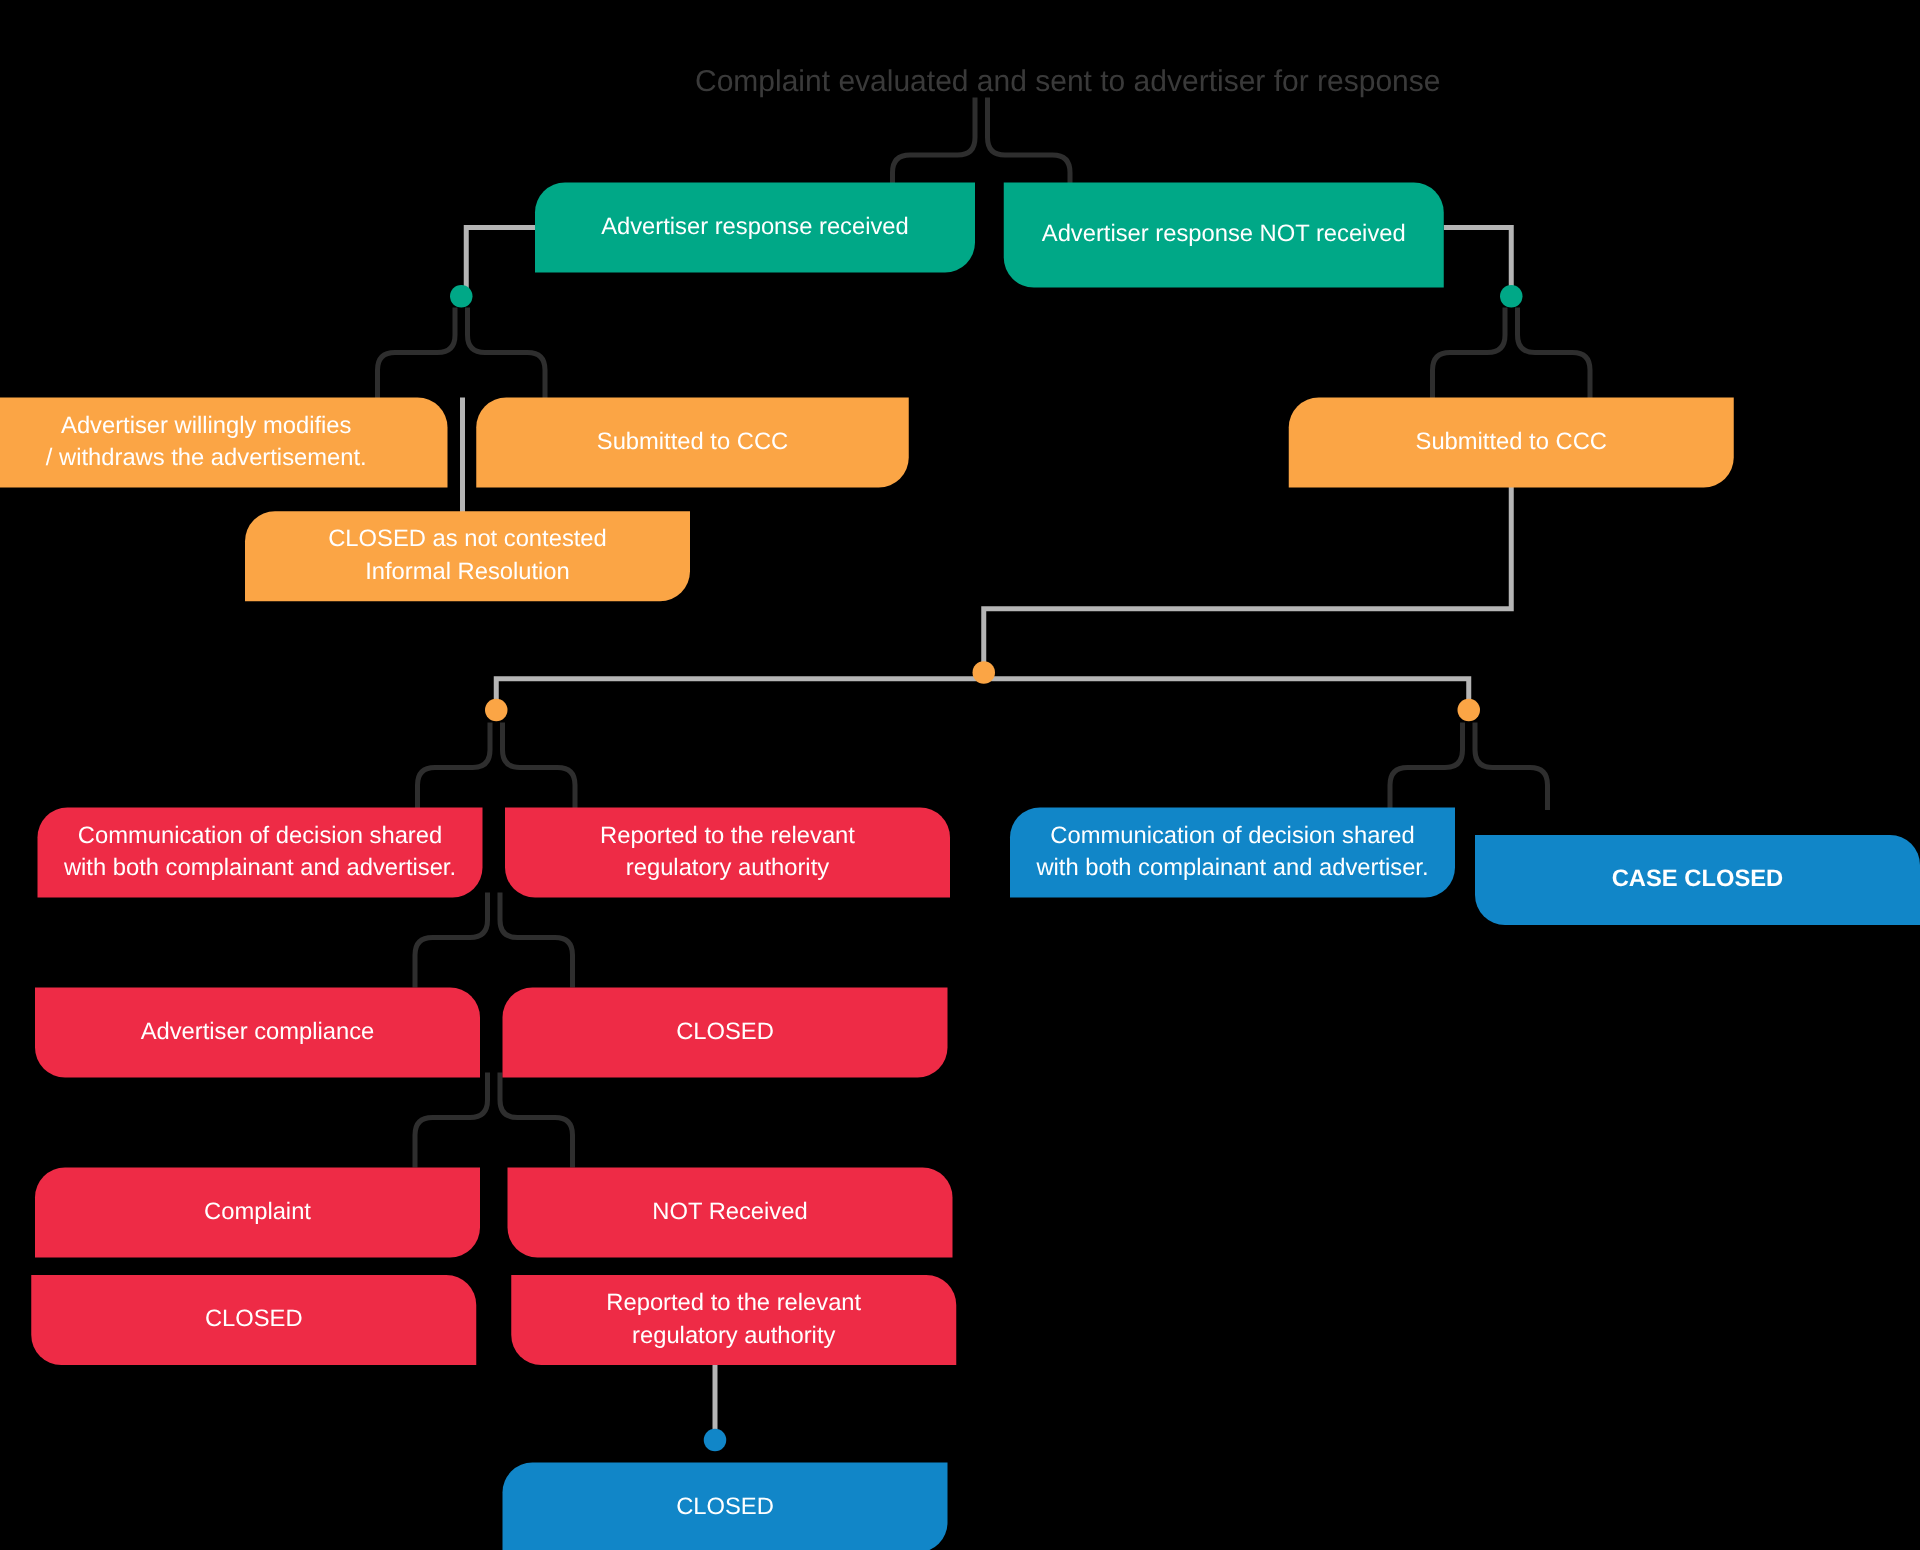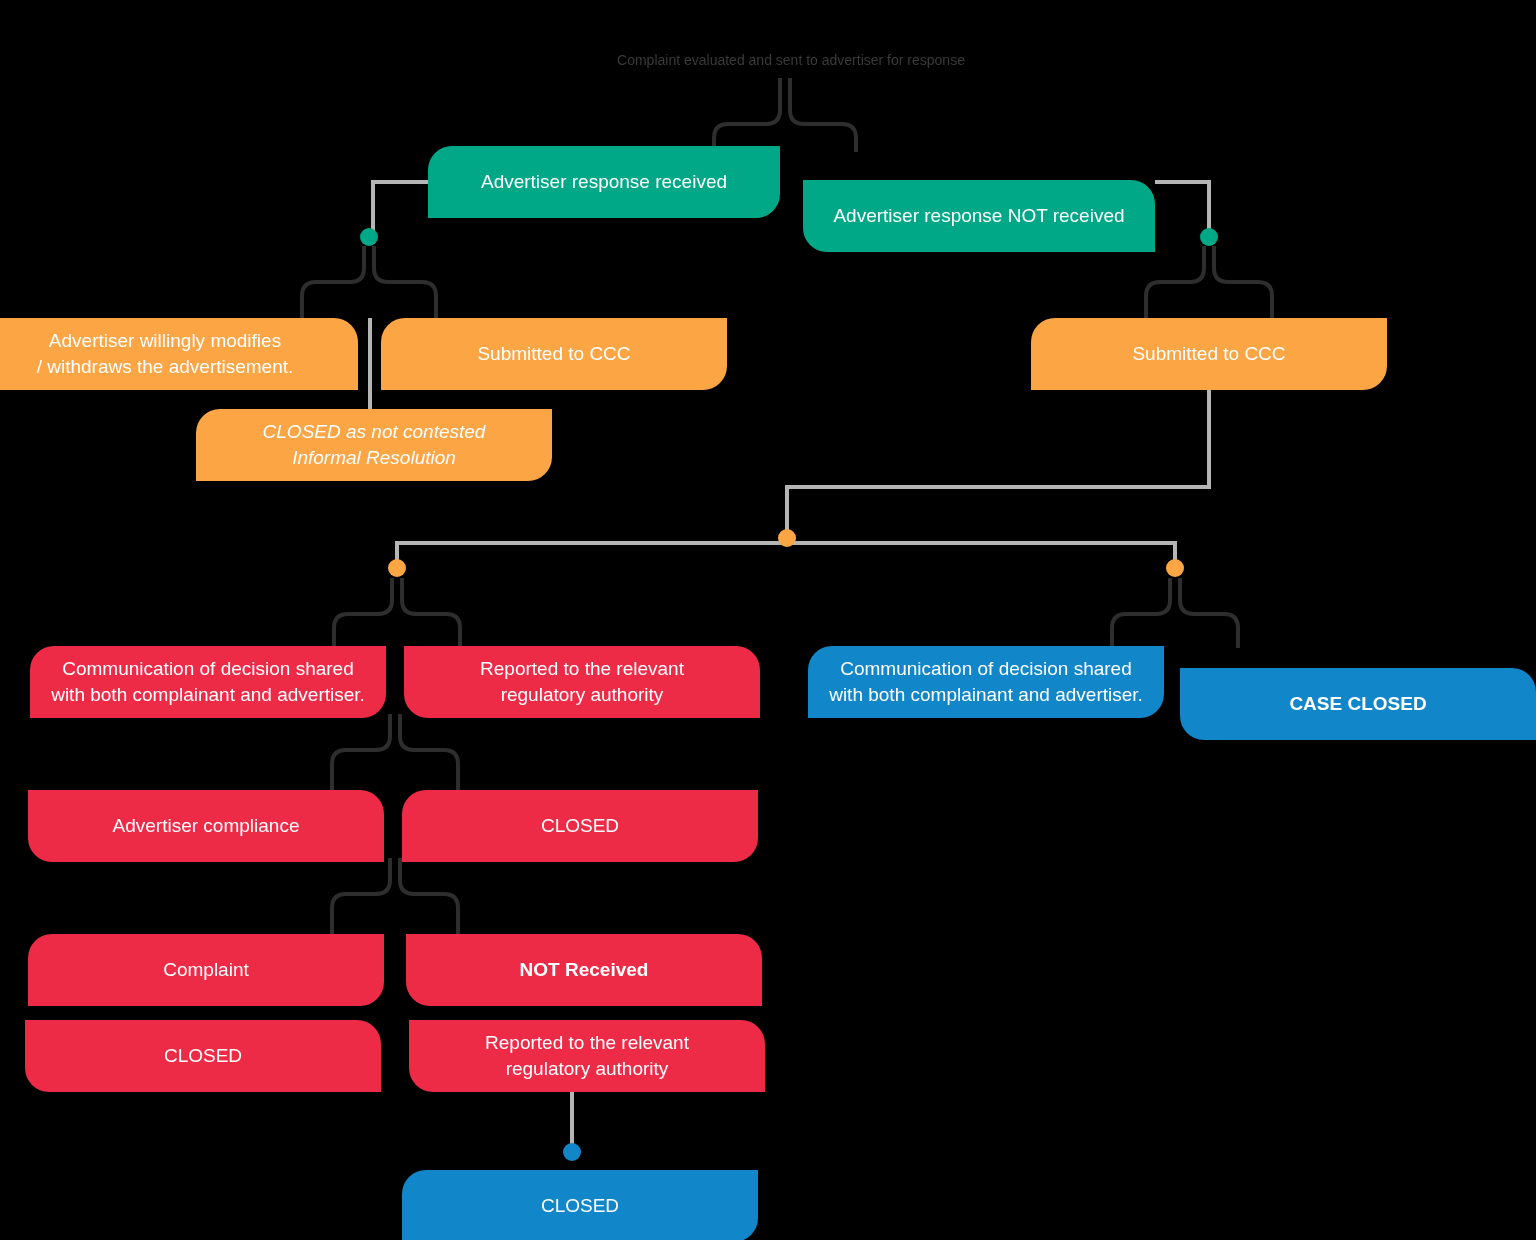--- a/index.html
+++ b/index.html
@@ -1,21 +1,21 @@
 <!DOCTYPE html>
 <html><head>
 <meta charset="utf-8">
 <title>Complaint Resolution Flowchart</title>
 <style>
   html,body{margin:0;padding:0;background:#000;}
   body{width:1536px;height:1240px;overflow:hidden;font-family:"Liberation Sans","DejaVu Sans",sans-serif;}
   #stage{position:relative;width:1536px;height:1240px;background:#000;}
   svg#wires{position:absolute;left:0;top:0;width:1536px;height:1240px;pointer-events:none;}
   .node{position:absolute;display:flex;align-items:center;justify-content:center;text-align:center;color:#ffffff;font-size:19px;line-height:1.35;padding:0 0;box-sizing:border-box;white-space:pre-line;}
-  .title{position:absolute;color:#3a3a3a;font-size:14px;line-height:1.2;text-align:center;white-space:nowrap;}
+  .title{position:absolute;color:#3a3a3a;font-size:24px;line-height:1.2;text-align:center;white-space:nowrap;}
   
   .rndL{border-radius:24px 0 24px 0;}
   .rndR{border-radius:0 24px 0 24px;}
   .green{background:#00a887;}
   .orange{background:#fba545;}
   .red{background:#ee2b46;}
   .blue{background:#1186c8;}
 </style>
 </head>
 <body>
@@ -65,50 +65,50 @@
     <circle cx="787" cy="538" r="9" fill="#fba545"></circle>
     <circle cx="397" cy="568" r="9" fill="#fba545"></circle>
     <circle cx="1175" cy="568" r="9" fill="#fba545"></circle>
     <circle cx="572" cy="1152" r="9" fill="#1186c8"></circle>
   </svg>
 
   <div class="title" style="left:556px;top:52px;width:470px;">Complaint evaluated and sent to advertiser for response</div>
 
   <div class="node green rndL" style="left:428px;top:146px;width:352px;height:72px;">Advertiser response received</div>
 
-  <div class="node green rndR" style="left:803px;top:146px;width:352px;height:72px;margin-top:34px;">Advertiser response NOT received</div>
+  <div class="node green rndR" style="left:803px;top:146px;width:352px;height:84px;">Advertiser response NOT received</div>
 
   <div class="node orange rndR" style="left:-28px;top:318px;width:386px;height:72px;">Advertiser willingly modifies
 / withdraws the advertisement.</div>
 
   <div class="node orange rndL" style="left:381px;top:318px;width:346px;height:72px;">Submitted to CCC</div>
 
   <div class="node orange rndL" style="left:1031px;top:318px;width:356px;height:72px;">Submitted to CCC</div>
 
-  <div class="node orange rndL" style="left:196px;top:409px;width:356px;height:72px;font-style:italic;">CLOSED as not contested
+  <div class="node orange rndL" style="left:196px;top:409px;width:356px;height:72px;">CLOSED as not contested
 Informal Resolution</div>
 
   <div class="node red rndL" style="left:30px;top:646px;width:356px;height:72px;">Communication of decision  shared
 with both  complainant and advertiser.</div>
 
   <div class="node red rndR" style="left:404px;top:646px;width:356px;height:72px;">Reported to the relevant
 regulatory authority</div>
 
   <div class="node blue rndL" style="left:808px;top:646px;width:356px;height:72px;">Communication of decision shared
 with both complainant and advertiser.</div>
 
   <div class="node blue rndR" style="left:1180px;top:668px;width:356px;height:72px;font-weight:bold;">CASE CLOSED</div>
 
   <div class="node red rndR" style="left:28px;top:790px;width:356px;height:72px;">Advertiser compliance</div>
 
   <div class="node red rndL" style="left:402px;top:790px;width:356px;height:72px;">CLOSED</div>
 
   <div class="node red rndL" style="left:28px;top:934px;width:356px;height:72px;">Complaint</div>
 
-  <div class="node red rndR" style="left:406px;top:934px;width:356px;height:72px;font-weight:bold;">NOT Received</div>
+  <div class="node red rndR" style="left:406px;top:934px;width:356px;height:72px;">NOT Received</div>
 
   <div class="node red rndR" style="left:25px;top:1020px;width:356px;height:72px;">CLOSED</div>
 
   <div class="node red rndR" style="left:409px;top:1020px;width:356px;height:72px;">Reported to the relevant
 regulatory authority</div>
 
   <div class="node blue rndL" style="left:402px;top:1170px;width:356px;height:72px;">CLOSED</div>
 
 </div>
 

